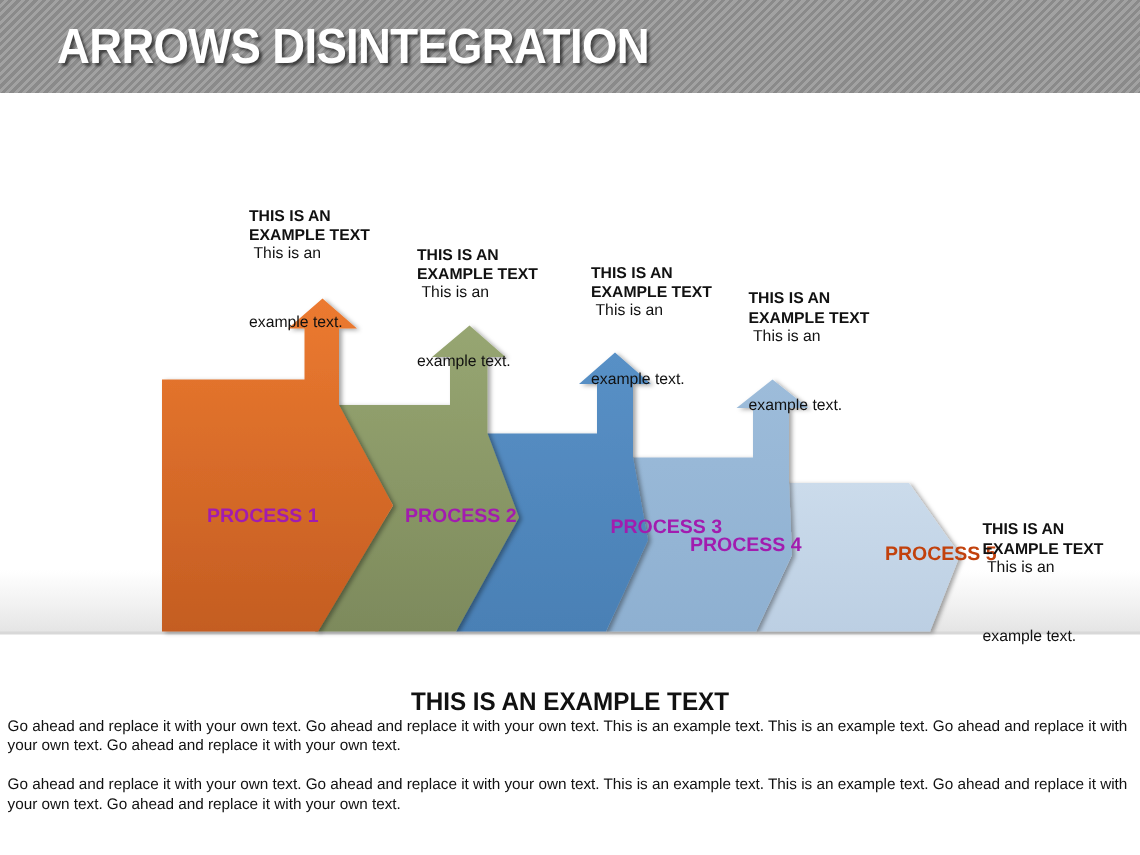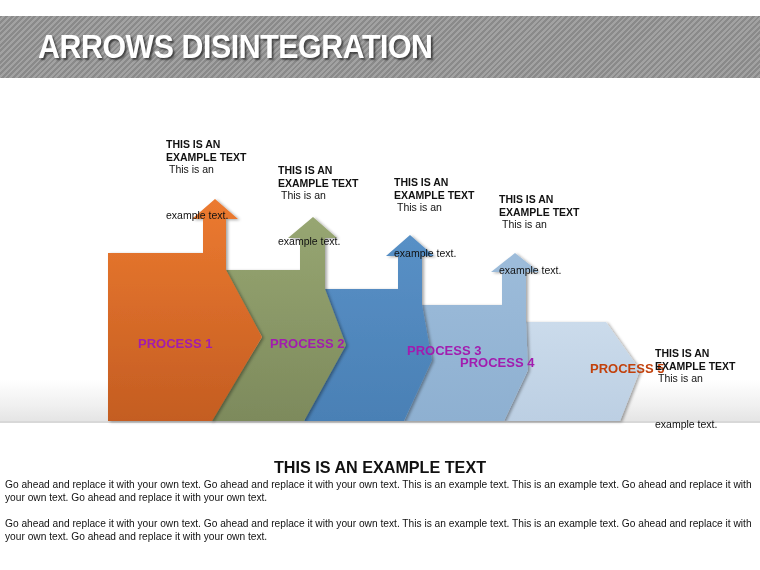--- a/index.html
+++ b/index.html
@@ -1,17 +1,17 @@
 <!DOCTYPE html>
 <html><head>
 <meta charset="utf-8">
 <style>
   html, body { margin:0; padding:0; }
   body { width:760px; height:570px; position:relative; background:#ffffff; overflow:hidden; font-family:"Liberation Sans", sans-serif; }
-  .header { position:absolute; left:0; top:16px; width:760px; height:62px;
+  .header { position:absolute; left:0; top:0; width:760px; height:62px;
     background: repeating-linear-gradient(135deg, #8a8a8a 0px, #8a8a8a 2px, #a2a2a2 2px, #a2a2a2 4px); }
   .header-title { position:absolute; left:38px; top:12px; font-size:33px; font-weight:bold; color:#ffffff;
     letter-spacing:-0.5px; text-shadow: 2px 2px 2px rgba(0,0,0,0.55); transform: scaleX(0.92); transform-origin:left center; }
   .floor { position:absolute; left:0; top:380px; width:760px; height:42px;
     background: linear-gradient(to bottom, #ffffff 0%, #f0f0f0 60%, #e4e4e4 100%); }
   .floor-line { position:absolute; left:0; top:421px; width:760px; height:2px; background:#d8d8d8; }
   svg.diagram { position:absolute; left:0; top:0; }
   .label { position:absolute; font-size:10.5px; line-height:12.5px; color:#111; }
   .label .t { font-weight:bold; display:block; }
   .label .b { display:block; padding-left:3px; }

